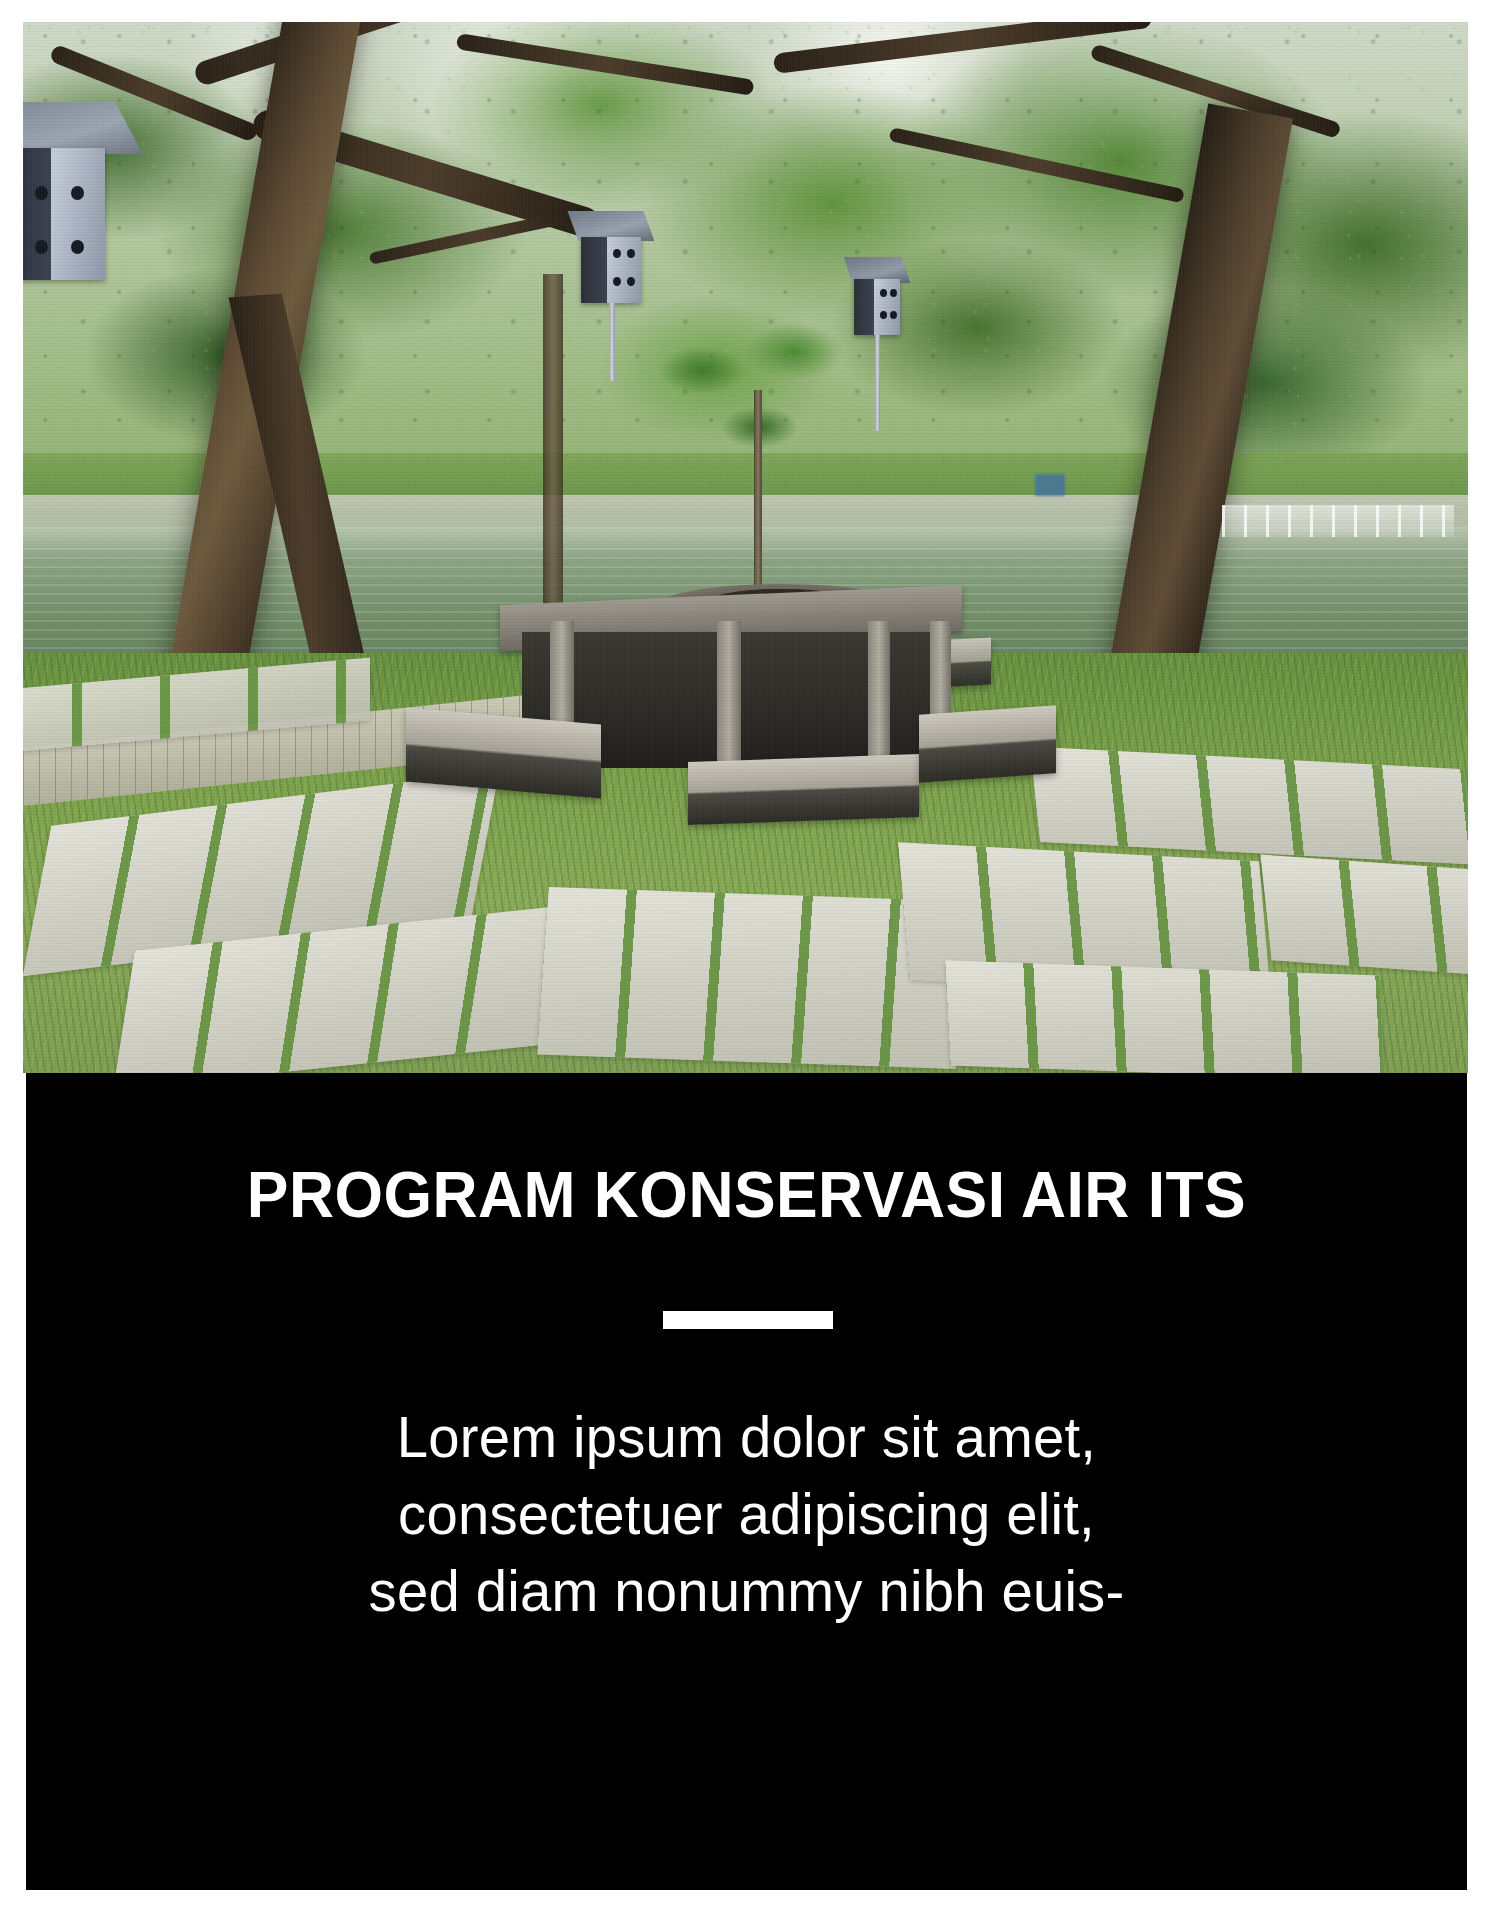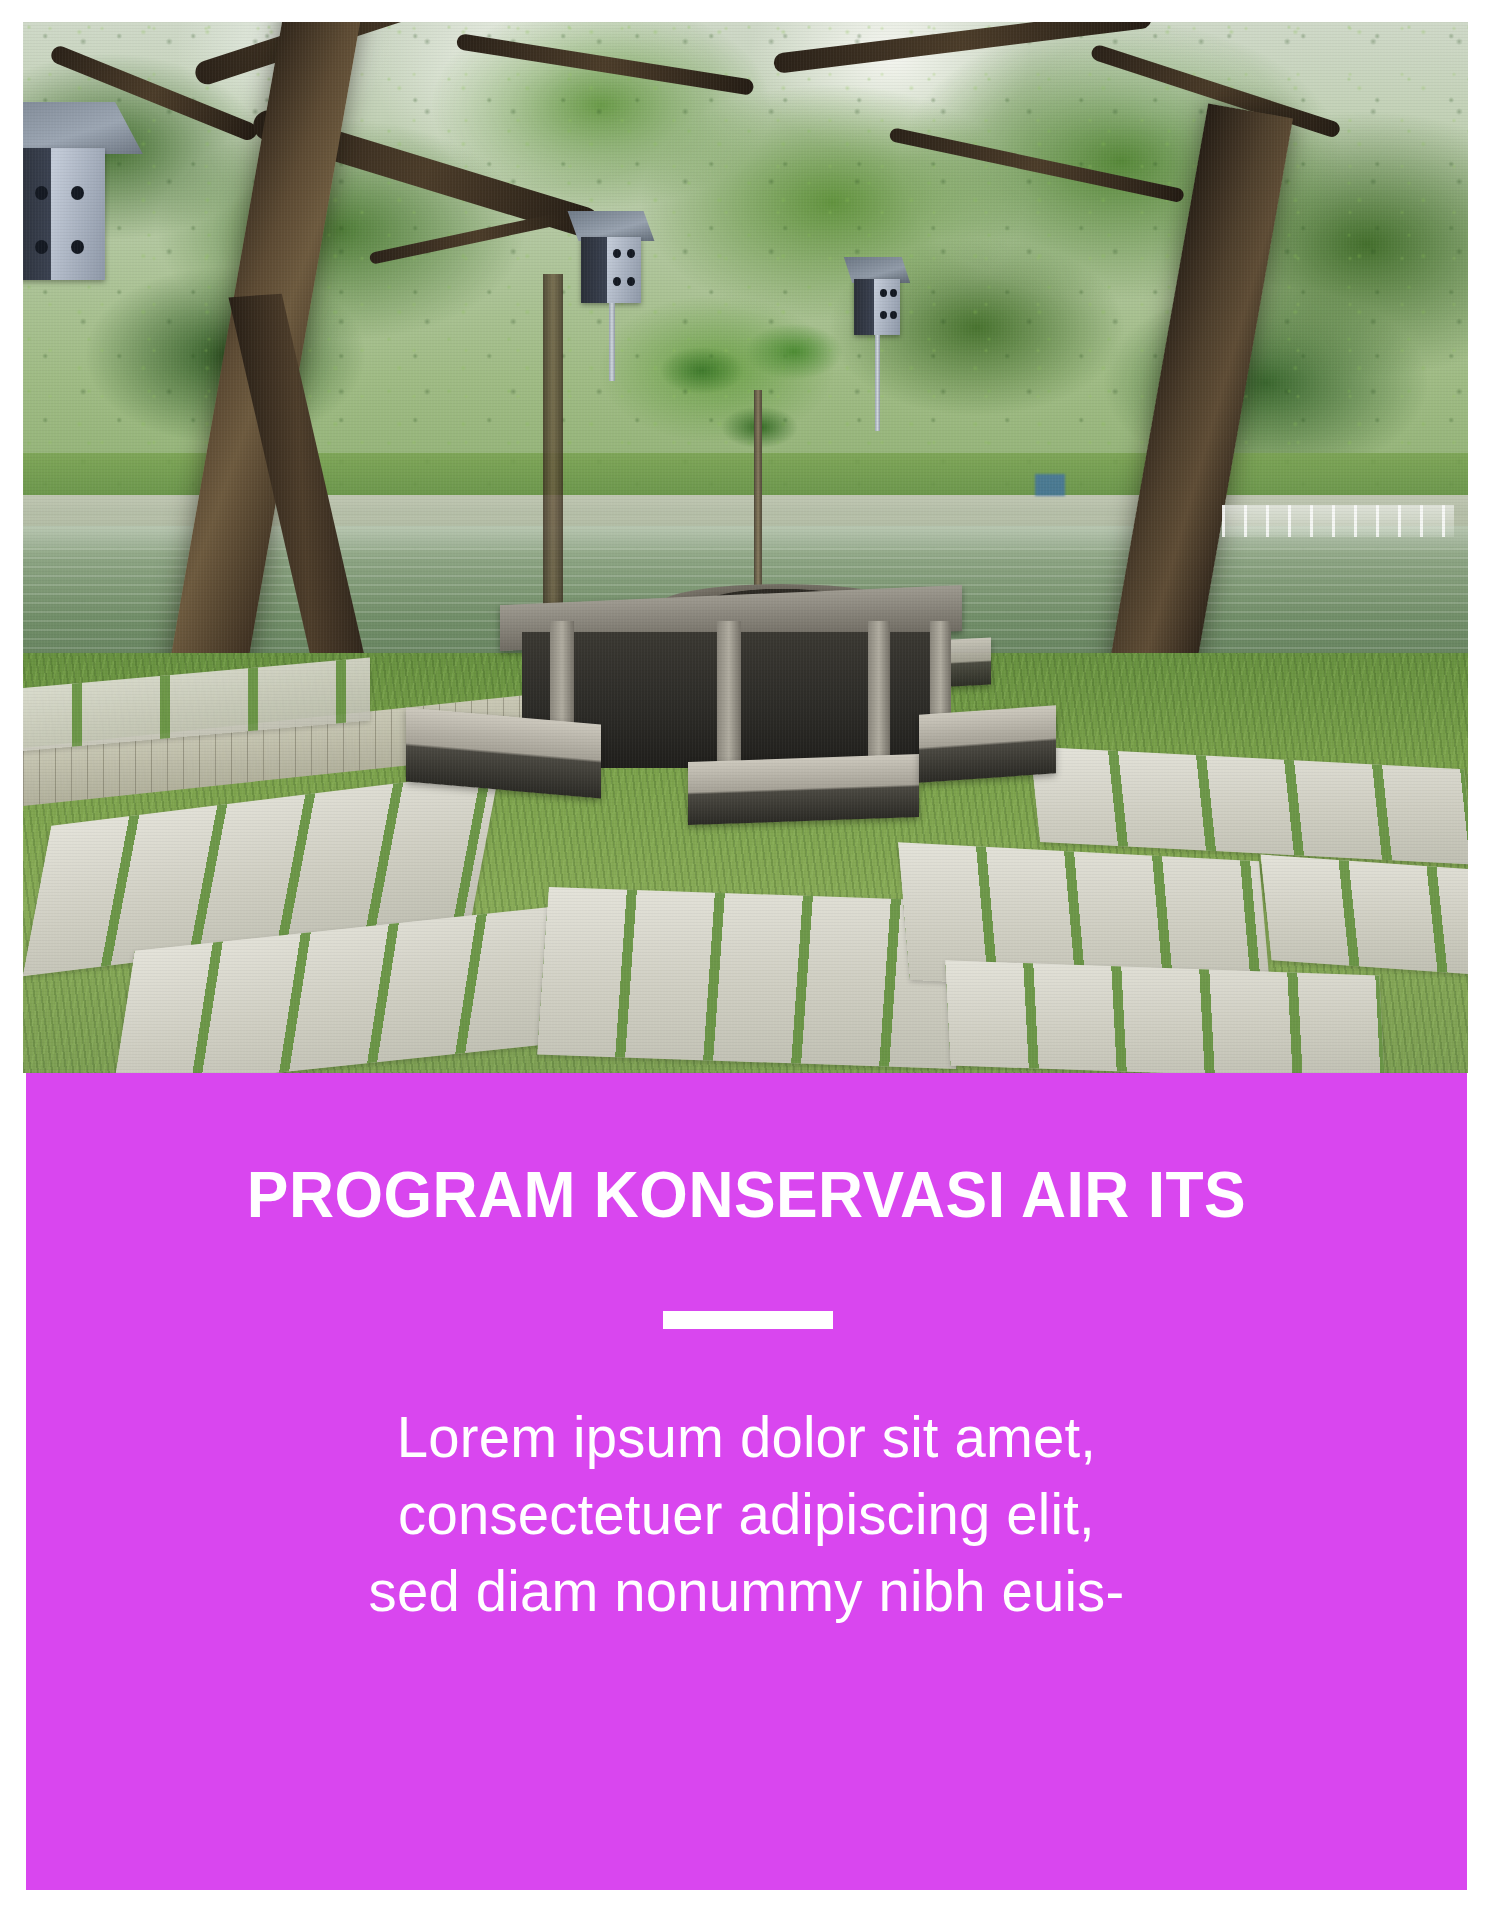--- a/index.html
+++ b/index.html
@@ -448,21 +448,21 @@
           <div class="bh-hole" style="left:26px;top:32px;width:7px;height:8px;"></div>
           <div class="bh-hole" style="left:36px;top:32px;width:7px;height:8px;"></div>
         </div>
         <div class="bh-post"></div>
       </div>
 
       <div class="noise"></div>
     </div>
   </div>
 
-  <div class="blue-panel" style="background: #d946ef;">
+  <div class="blue-panel" style="background: #000000;">
 
     <h1 class="headline">PROGRAM KONSERVASI AIR ITS</h1>
 
     <div class="divider" style="background: rgb(255, 255, 255);"></div>
 
     <div class="body-copy">
       <span class="line">Lorem ipsum dolor sit amet,</span>
       <span class="line">consectetuer adipiscing elit,</span>
       <span class="line">sed diam nonummy nibh euis-</span>
     </div>

